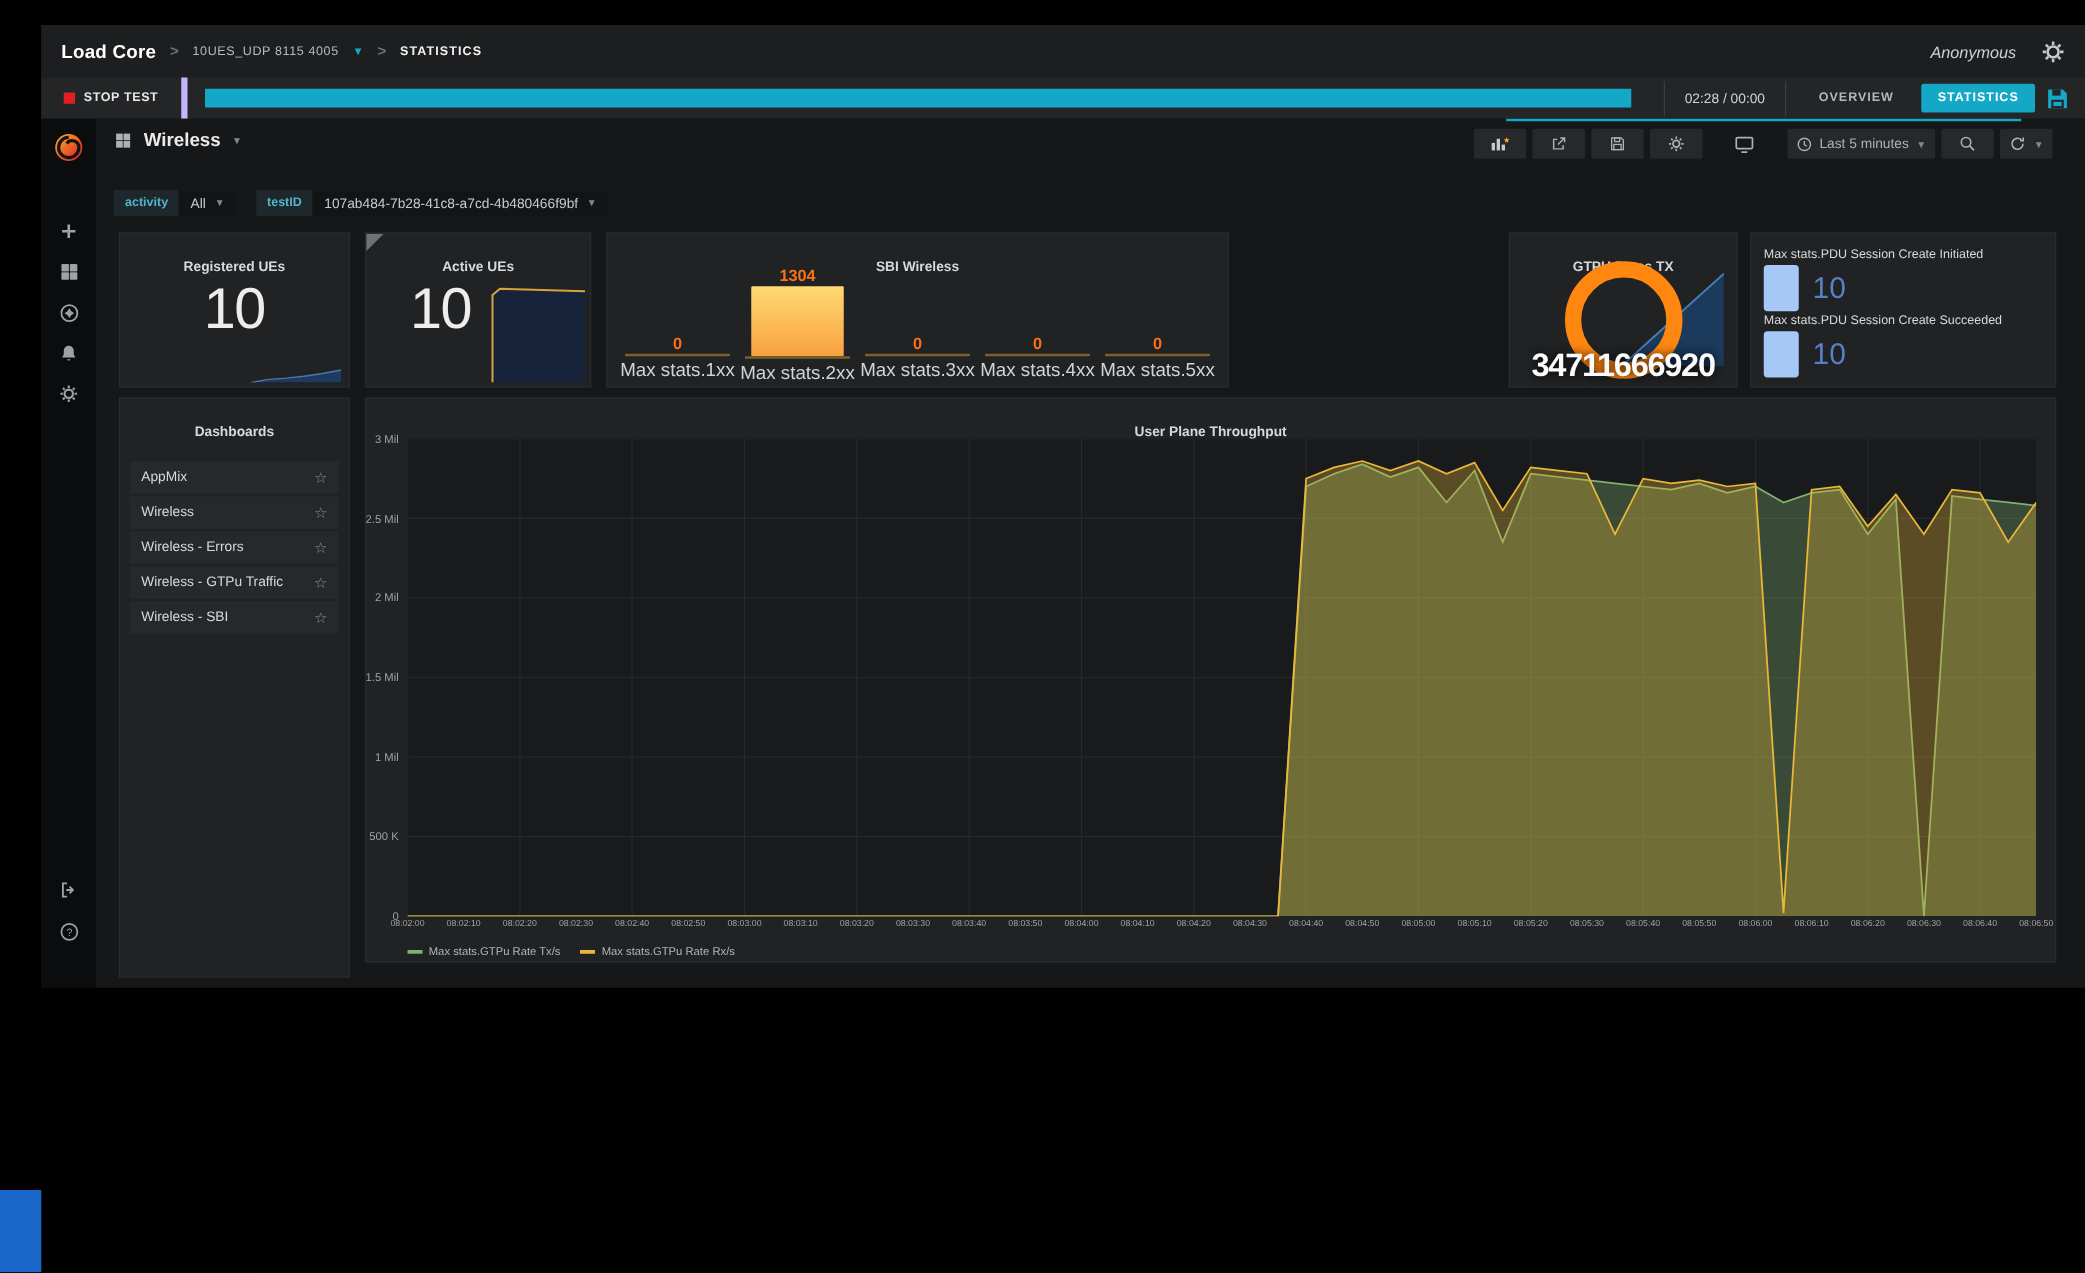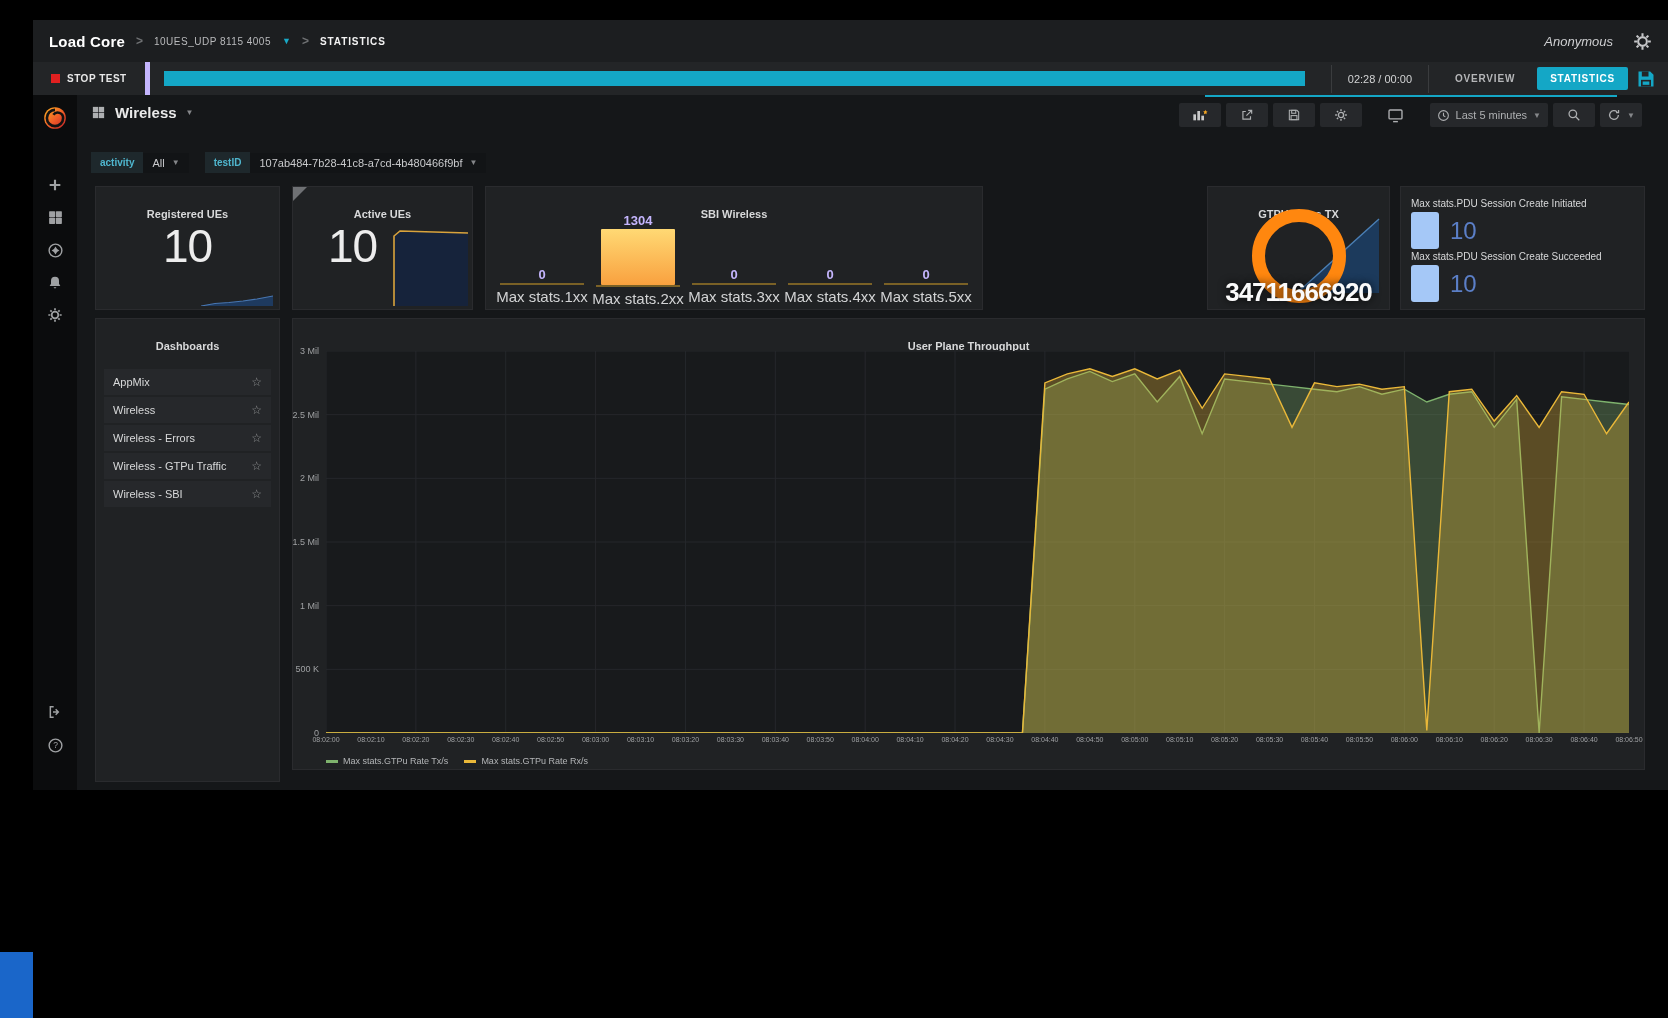--- a/index.html
+++ b/index.html
@@ -52,21 +52,21 @@
 
   .panel{position:absolute;background:#202224;border:1px solid #2a2b2e;overflow:hidden;box-sizing:border-box;}
   .panel-title{position:absolute;top:21px;left:0;right:0;text-align:center;font-size:11px;font-weight:600;color:#d8d9da;white-space:nowrap;cursor:pointer;}
   .big-stat{position:absolute;top:32px;left:0;right:0;text-align:center;font-size:46px;color:#ededed;font-weight:500;letter-spacing:-1px;}
   .corner-tri{position:absolute;top:0;left:0;width:0;height:0;border-top:14px solid #6f7174;border-right:14px solid transparent;}
   .spark-br{position:absolute;bottom:3px;right:6px;display:flex;}
   .spark-act{position:absolute;bottom:3px;right:4px;display:flex;}
 
   .sbi-cells{position:absolute;left:8px;right:8px;top:26px;bottom:4px;display:flex;}
   .sbi-cell{flex:1;display:flex;flex-direction:column;align-items:center;justify-content:flex-end;min-width:0;}
-  .sbi-val{font-size:13px;font-weight:bold;color:#c4b5fd;margin-bottom:1px;}
+  .sbi-val{font-size:13px;font-weight:bold;color:#f97316;margin-bottom:1px;}
   .sbi-bar{width:78%;border-radius:1px;background:linear-gradient(#ffd974,#f9a13f);}
   .sbi-base{width:88%;height:2px;background:#7a6126;}
   .sbi-lbl{font-size:15px;color:#d2d3d4;margin-top:3px;white-space:nowrap;overflow:hidden;}
 
   .donut{position:absolute;top:22px;left:50%;transform:translateX(-50%);width:68px;height:68px;border:13px solid #e24d42;border-radius:50%;background:transparent;}
   .gtpu-spark{position:absolute;right:6px;top:24px;display:flex;}
   .gtpu-val{position:absolute;bottom:1px;left:0;right:0;text-align:center;font-size:26px;font-weight:bold;color:#fafafa;letter-spacing:-1px;text-shadow:0 0 8px rgba(0,0,0,.9);}
 
   .pdu-wrap{position:absolute;left:10px;right:6px;top:7px;bottom:5px;display:flex;flex-direction:column;justify-content:flex-end;}
   .pdu-label{font-size:10px;color:#d8d9da;white-space:nowrap;overflow:hidden;}

